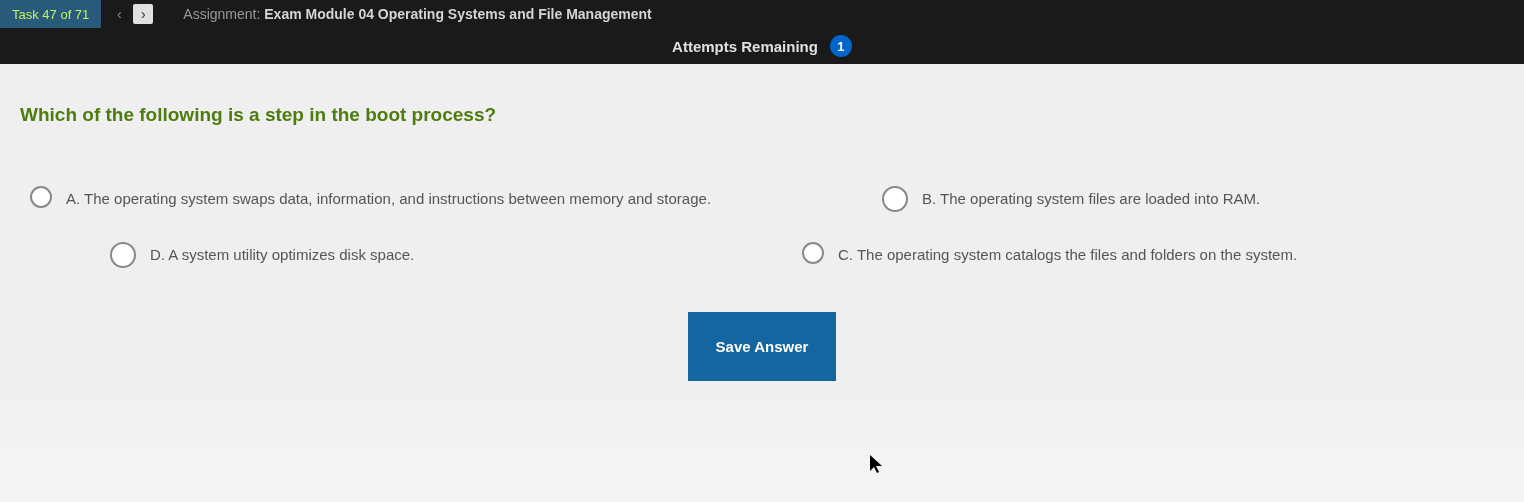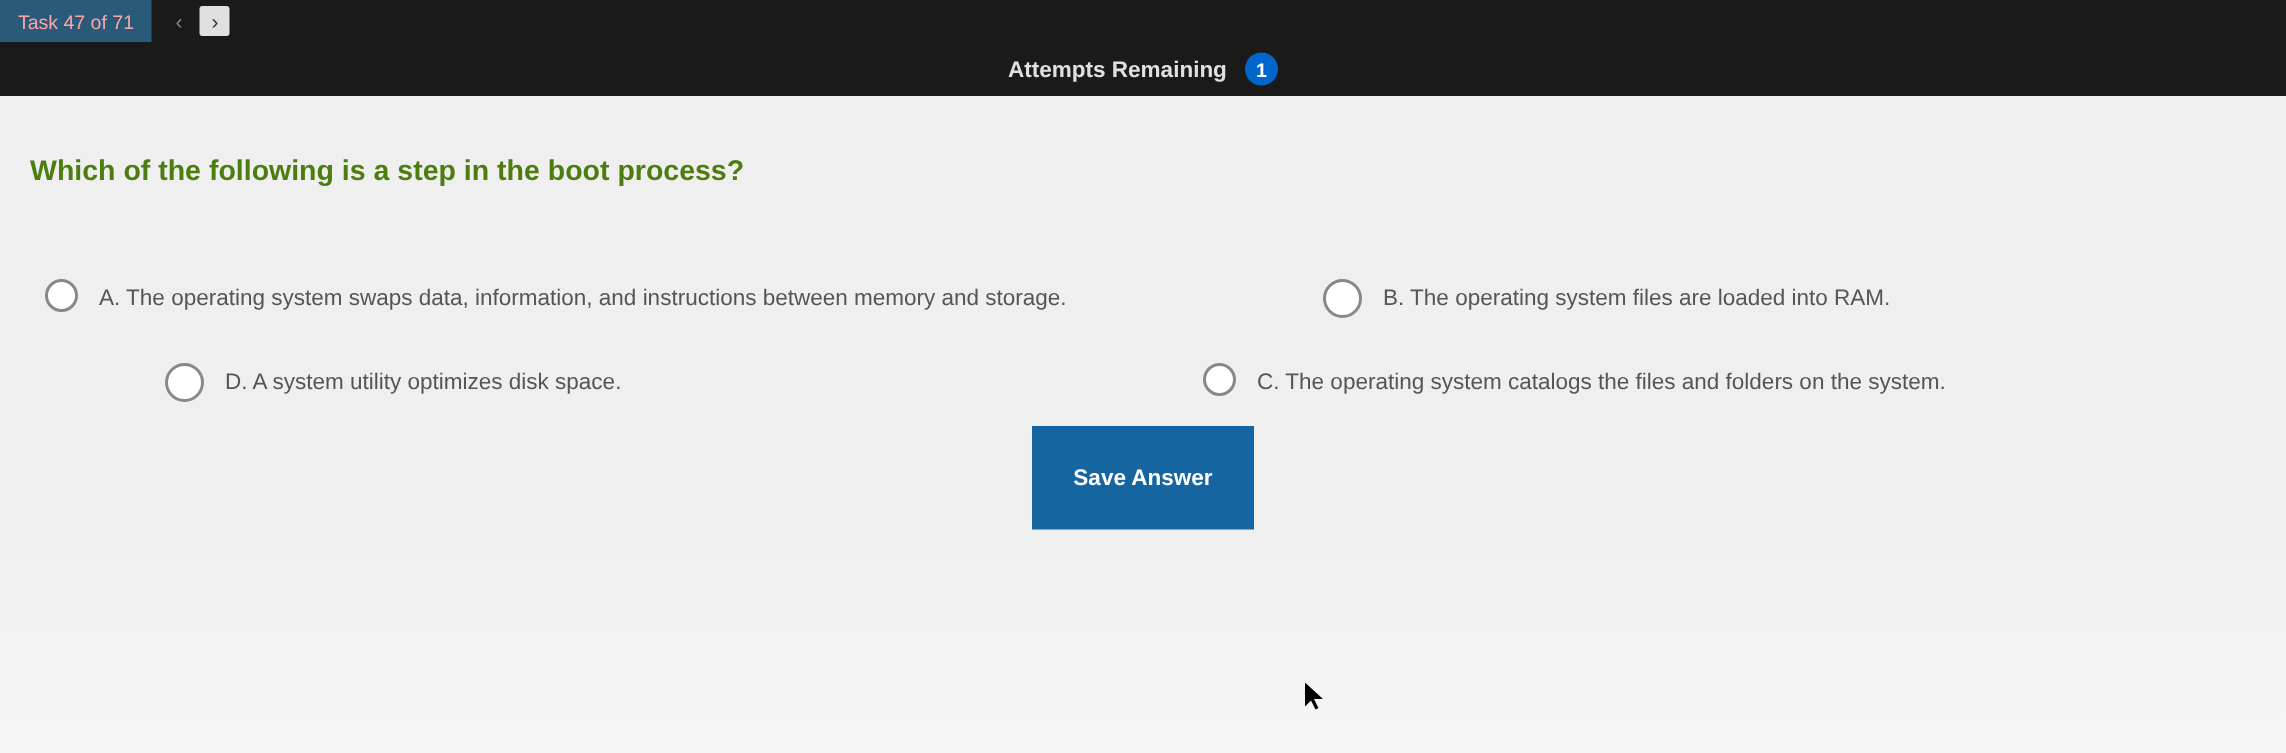--- a/index.html
+++ b/index.html
@@ -17,21 +17,21 @@
     .header-bar {
       background: #1a1a1a;
       color: #ccc;
       height: 28px;
       display: flex;
       align-items: center;
       padding: 0;
     }
     .task-indicator {
       background: #2a5a7a;
-      color: #fca5a5;
+      color: #bef264;
       padding: 4px 12px;
       font-size: 13px;
       height: 100%;
       display: flex;
       align-items: center;
     }
     .nav-arrows {
       display: flex;
       align-items: center;
       margin-left: 8px;
@@ -93,21 +93,21 @@
       color: #4d7c0f;
       font-size: 19px;
       font-weight: bold;
       margin-bottom: 60px;
     }
     .options-grid {
       display: grid;
       grid-template-columns: 1fr 1fr;
       gap: 30px 80px;
       padding: 0 10px;
-      margin-bottom: 16px;
+      margin-bottom: 44px;
     }
     .option {
       display: flex;
       align-items: flex-start;
       gap: 14px;
       color: #555;
       font-size: 15px;
       cursor: pointer;
     }
     .option .radio {
@@ -160,20 +160,24 @@
     <span>Task 47 of 71</span>
   </div>
   <div class="nav-arrows">
     <div class="nav-arrow prev">
       <span>‹</span>
     </div>
     <div class="nav-arrow next">
       <span>›</span>
     </div>
   </div>
+  <div class="assignment-text">
+    <span>Assignment:</span>
+    <span class="assignment-title">Exam Module 04 Operating Systems and File Management</span>
+  </div>
 </div>
 
 <div class="attempts-bar">
   <span>Attempts Remaining</span>
   <span class="attempts-badge">1</span>
 </div>
 
 <div class="content-area">
   <div class="question-text">Which of the following is a step in the boot process?</div>
 

